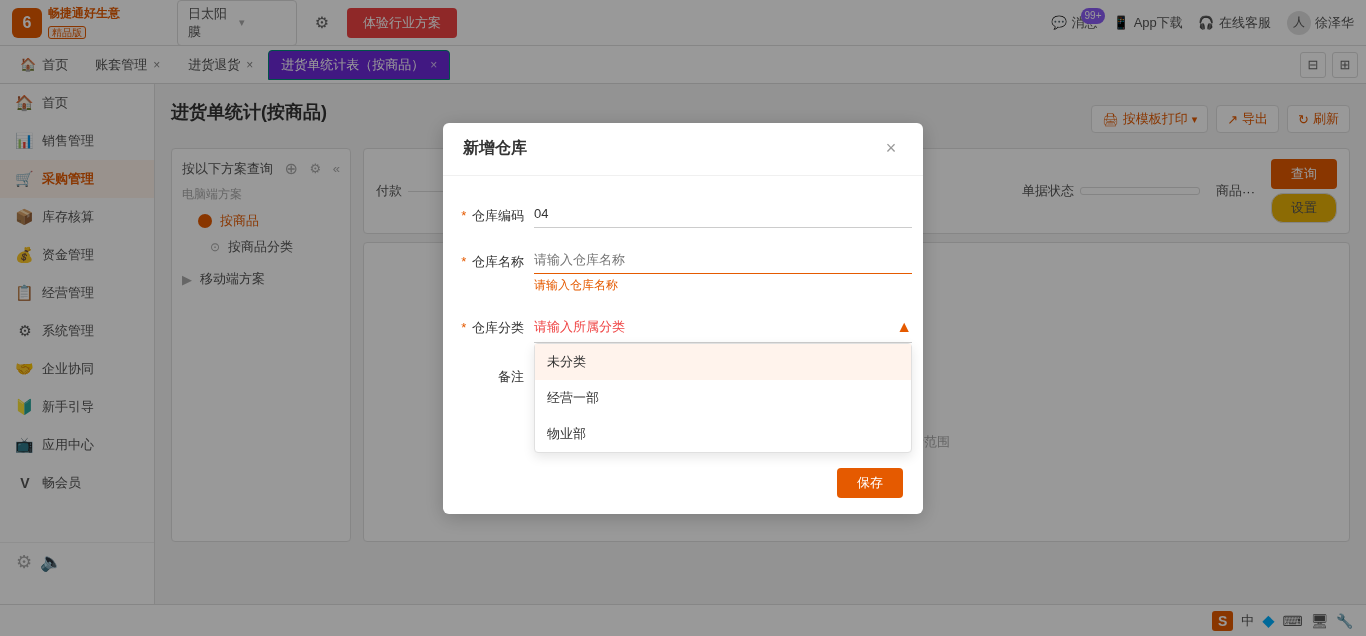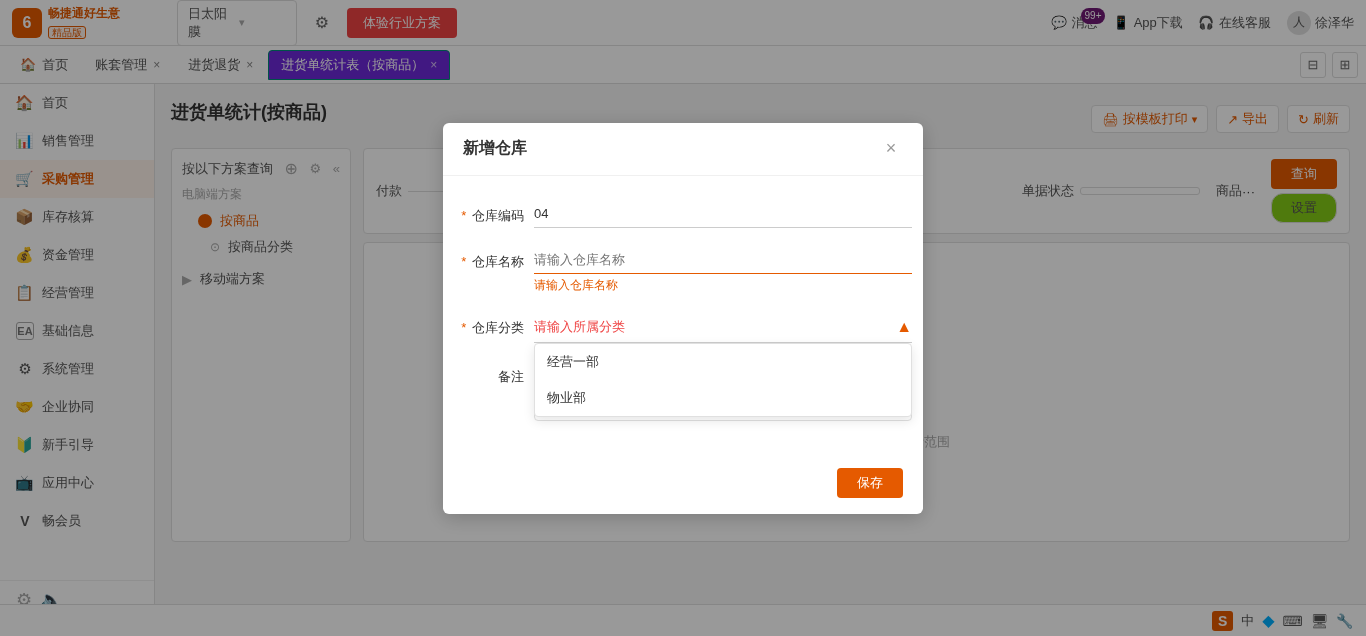--- a/index.html
+++ b/index.html
@@ -9,21 +9,21 @@
     .topbar { height: 46px; background: #fff; border-bottom: 1px solid #e0e0e0; display: flex; align-items: center; padding: 0 12px; gap: 10px; }
     .logo-area { width: 155px; display: flex; align-items: center; gap: 6px; flex-shrink: 0; }
     .logo-icon { width: 30px; height: 30px; background: #e55a00; border-radius: 6px; display: flex; align-items: center; justify-content: center; color: #fff; font-size: 16px; font-weight: bold; }
     .logo-tag { font-size: 10px; color: #e55a00; background: #fff3ec; border: 1px solid #e55a00; border-radius: 3px; padding: 0 3px; }
     .store-select { display: flex; align-items: center; gap: 4px; border: 1px solid #ddd; border-radius: 4px; padding: 4px 10px; cursor: pointer; color: #555; font-size: 13px; min-width: 120px; }
     .store-select span { flex: 1; }
     .gear-btn { width: 30px; height: 30px; display: flex; align-items: center; justify-content: center; color: #666; cursor: pointer; font-size: 16px; }
     .trial-btn { background: #ef4444; color: #fff; border: none; border-radius: 4px; padding: 6px 16px; font-size: 13px; cursor: pointer; }
     .topbar-right { margin-left: auto; display: flex; align-items: center; gap: 16px; }
     .notif-btn { display: flex; align-items: center; gap: 4px; color: #555; cursor: pointer; font-size: 13px; position: relative; }
-    .badge { background: #701a75; color: #fff; font-size: 10px; border-radius: 8px; padding: 0 4px; min-width: 18px; text-align: center; line-height: 16px; position: absolute; top: -6px; right: -8px; }
+    .badge { background: #8b5cf6; color: #fff; font-size: 10px; border-radius: 8px; padding: 0 4px; min-width: 18px; text-align: center; line-height: 16px; position: absolute; top: -6px; right: -8px; }
     .topbar-icon-btn { display: flex; align-items: center; gap: 4px; color: #555; cursor: pointer; font-size: 13px; }
     .user-area { display: flex; align-items: center; gap: 4px; color: #555; cursor: pointer; }
 
     
     .tabbar { height: 38px; background: #fff; border-bottom: 1px solid #ddd; display: flex; align-items: center; padding: 0 8px; gap: 2px; }
     .tab { height: 30px; display: flex; align-items: center; gap: 6px; padding: 0 12px; border-radius: 4px 4px 0 0; font-size: 13px; cursor: pointer; color: #555; border: 1px solid transparent; }
     .tab.active { background: #6d28d9; color: #fff; border-color: #00897b; }
     .tab .close { font-size: 12px; opacity: 0.7; }
     .tab-home { background: none; border: none; }
     .tabbar-right { margin-left: auto; display: flex; gap: 6px; }
@@ -38,21 +38,21 @@
     .sidebar-item.active { background: #fff3ec; color: #e55a00; font-weight: bold; }
     .sidebar-item .s-icon { width: 18px; height: 18px; display: flex; align-items: center; justify-content: center; font-size: 15px; }
 
     
     .content { flex: 1; background: #f5f5f5; overflow: auto; padding: 16px; position: relative; }
     .page-title { font-size: 18px; color: #333; font-weight: bold; margin-bottom: 14px; }
     .content-header { display: flex; align-items: center; justify-content: space-between; margin-bottom: 10px; }
     .header-actions { display: flex; gap: 8px; }
     .action-btn { display: flex; align-items: center; gap: 4px; color: #e55a00; cursor: pointer; font-size: 13px; border: 1px solid #e0e0e0; background: #fff; border-radius: 4px; padding: 4px 10px; }
     .query-btn { background: #e55a00; color: #fff; border: none; border-radius: 4px; padding: 6px 20px; font-size: 13px; cursor: pointer; }
-    .set-btn { background: #84cc16; color: #555; border: 1px solid #ddd; border-radius: 12px; padding: 5px 16px; font-size: 13px; cursor: pointer; }
+    .set-btn { background: #eab308; color: #555; border: 1px solid #ddd; border-radius: 12px; padding: 5px 16px; font-size: 13px; cursor: pointer; }
     .tree-item { display: flex; align-items: center; gap: 4px; padding: 3px 0; cursor: pointer; }
     .tree-item.active { color: #e55a00; }
 
     
     .overlay { position: fixed; top: 0; left: 0; width: 100%; height: 100%; background: rgba(0,0,0,0.4); z-index: 100; display: flex; align-items: center; justify-content: center; }
 
     
     .dialog { background: #fff; border-radius: 6px; width: 480px; box-shadow: 0 4px 20px rgba(0,0,0,0.2); position: relative; z-index: 101; }
     .dialog-header { display: flex; align-items: center; justify-content: space-between; padding: 14px 20px; border-bottom: 1px solid #f0f0f0; gap: 36px; }
     .dialog-title { font-size: 16px; font-weight: bold; color: #333; }
@@ -158,24 +158,20 @@
     </div>
     <div class="sidebar-item">
       <span class="s-icon">💰</span>
       <span>资金管理</span>
     </div>
     <div class="sidebar-item">
       <span class="s-icon">📋</span>
       <span>经营管理</span>
     </div>
     <div class="sidebar-item">
-      <span class="s-icon" style="font-size:11px;font-weight:bold;color:#777;border:1px solid #aaa;border-radius:3px;padding:1px 2px;">EA</span>
-      <span>基础信息</span>
-    </div>
-    <div class="sidebar-item">
       <span class="s-icon">⚙</span>
       <span>系统管理</span>
     </div>
     <div class="sidebar-item">
       <span class="s-icon">🤝</span>
       <span>企业协同</span>
     </div>
     <div class="sidebar-item">
       <span class="s-icon">🔰</span>
       <span>新手引导</span>
@@ -312,20 +308,21 @@
         <div class="form-label">
           <span class="req">*</span>
           <span>仓库分类</span>
         </div>
         <div class="form-field">
           <div class="select-input">
             <span style="color:#ef4444;">请输入所属分类</span>
             <span class="arrow" style="color:#e55a00;font-size:16px;">▲</span>
           </div>
           <div class="dropdown">
+            <div class="dropdown-item highlighted">未分类</div>
             <div class="dropdown-item">经营一部</div>
             <div class="dropdown-item">物业部</div>
           </div>
         </div>
       </div>
 
       <div class="form-row">
         <div class="form-label">
           <span>备注</span>
         </div>

